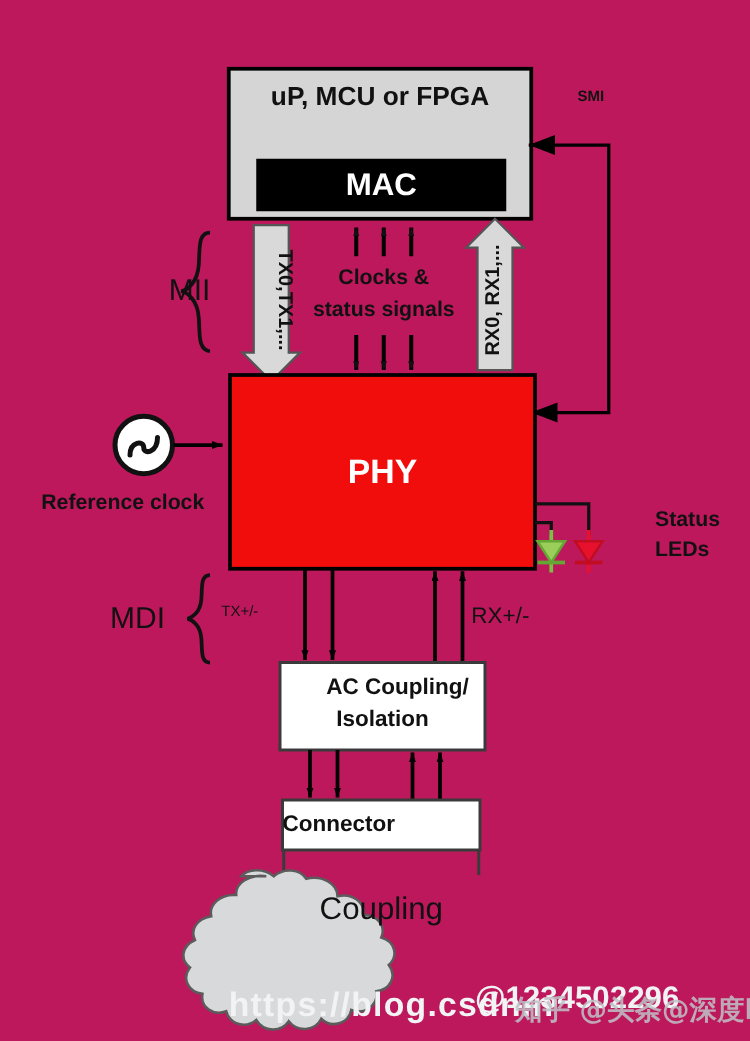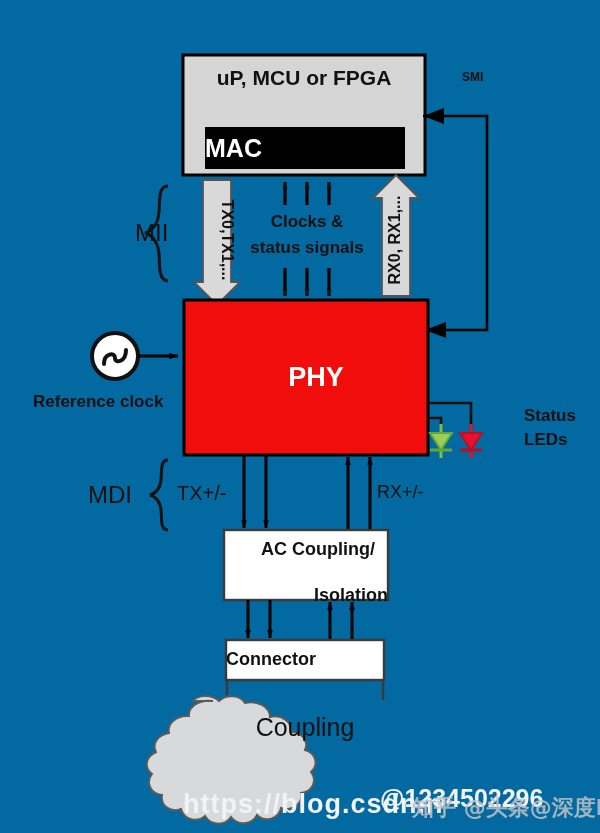--- a/index.html
+++ b/index.html
@@ -1,18 +1,18 @@
 <!DOCTYPE html>
 <html><head>
 <meta charset="utf-8">
 <style>
   html,body{margin:0;padding:0;background:#fff;}
   body{width:600px;height:833px;overflow:hidden;
        font-family:"Liberation Sans","DejaVu Sans",sans-serif;}
-  #stage{position:relative;width:600px;height:833px;background:#0369a1;}
+  #stage{position:relative;width:600px;height:833px;background:#be185d;}
   svg#diagram{position:absolute;left:0;top:0;width:600px;height:833px;}
   .lbl{position:absolute;color:#111;font-weight:700;white-space:pre;}
   .lbl.thin{font-weight:600;}
   #wm-csdn{position:absolute;left:183px;top:789px;font-size:27px;
            font-weight:700;color:#f1f3f5;letter-spacing:1px;
            font-family:"Liberation Sans",sans-serif;white-space:nowrap;}
   #wm-zhihu{position:absolute;left:412px;top:793px;font-size:22px;
             font-weight:700;color:#bfc3c7;white-space:nowrap;
             font-family:"DejaVu Sans",sans-serif;opacity:.85;}
   #wm-num{position:absolute;left:380px;top:784px;font-size:25px;
@@ -121,50 +121,50 @@
              c3,11 16,14 24,7 c6,10 20,10 26,1
              c7,9 21,8 26,-2 c8,8 22,4 24,-7
              c11,4 22,-4 20,-15 c11,-1 17,-12 10,-21
              c8,-7 5,-19 -6,-22 c4,-9 -3,-18 -14,-18
              c1,-10 -9,-18 -21,-15 c0,-10 -12,-17 -25,-14
              c-5,-8 -18,-9 -26,-2 c-8,-7 -21,-6 -26,0 z" fill="#d8d9da" stroke="#5b5b5b" stroke-width="2"></path>
   </svg>
 
   <div class="lbl" style="left:183px;top:66px;width:242px;text-align:center;font-size:21px;">uP, MCU or FPGA</div>
 
-  <div class="lbl" style="left:205px;top:134px;width:200px;text-align:left;font-size:25px;color:#fff;">MAC</div>
+  <div class="lbl" style="left:205px;top:134px;width:200px;text-align:center;font-size:25px;color:#fff;">MAC</div>
 
   <div class="lbl" style="left:462px;top:70px;font-size:12px;">SMI</div>
 
   <div class="lbl" style="left:103px;top:219px;font-size:24px;font-weight:400;margin-left:32px;">MII</div>
 
   <div class="lbl" style="left:172px;top:231px;font-size:16px;transform:rotate(90deg);
               transform-origin:center;width:110px;text-align:center;">TX0,TX1,...</div>
 
   <div class="lbl" style="left:340px;top:231px;font-size:16px;transform:rotate(-90deg);
               transform-origin:center;width:110px;text-align:center;">RX0, RX1,...</div>
 
   <div class="lbl" style="left:247px;top:212px;width:120px;text-align:center;font-size:17px;">Clocks &amp;</div>
   <div class="lbl" style="left:242px;top:238px;width:130px;text-align:center;font-size:17px;">status signals</div>
 
-  <div class="lbl" style="left:184px;top:362px;width:244px;text-align:center;font-size:27px;color:#fff;margin-left:10px;">PHY</div>
+  <div class="lbl" style="left:184px;top:362px;width:244px;text-align:center;font-size:27px;color:#fff;">PHY</div>
 
   <div class="lbl" style="left:33px;top:392px;font-size:17px;">Reference clock</div>
 
   <div class="lbl" style="left:524px;top:406px;font-size:17px;">Status</div>
   <div class="lbl" style="left:524px;top:430px;font-size:17px;">LEDs</div>
 
   <div class="lbl" style="left:88px;top:481px;font-size:24px;font-weight:400;">MDI</div>
 
-  <div class="lbl" style="left:177px;top:482px;font-size:20px;font-weight:400;">TX+/-</div>
+  <div class="lbl" style="left:177px;top:482px;font-size:12px;font-weight:400;">TX+/-</div>
 
   <div class="lbl" style="left:377px;top:482px;font-size:18px;font-weight:400;">RX+/-</div>
 
   <div class="lbl" style="left:224px;top:539px;width:164px;text-align:center;font-size:18px;padding-left:12px;">AC Coupling/</div>
-  <div class="lbl" style="left:224px;top:565px;width:164px;text-align:right;font-size:18px;margin-top:20px;">Isolation</div>
+  <div class="lbl" style="left:224px;top:565px;width:164px;text-align:center;font-size:18px;">Isolation</div>
 
   <div class="lbl" style="left:226px;top:649px;width:134px;text-align:left;font-size:18px;">Connector</div>
 
   <div class="lbl thin" style="left:195px;top:713px;width:220px;text-align:center;font-size:25px;font-weight:400;">Coupling</div>
 
   <div id="wm-num">@1234502296</div>
   <div id="wm-csdn">https://blog.csdn.n</div>
   <div id="wm-zhihu">知乎 @头条@深度linux</div>
 
 </div>

